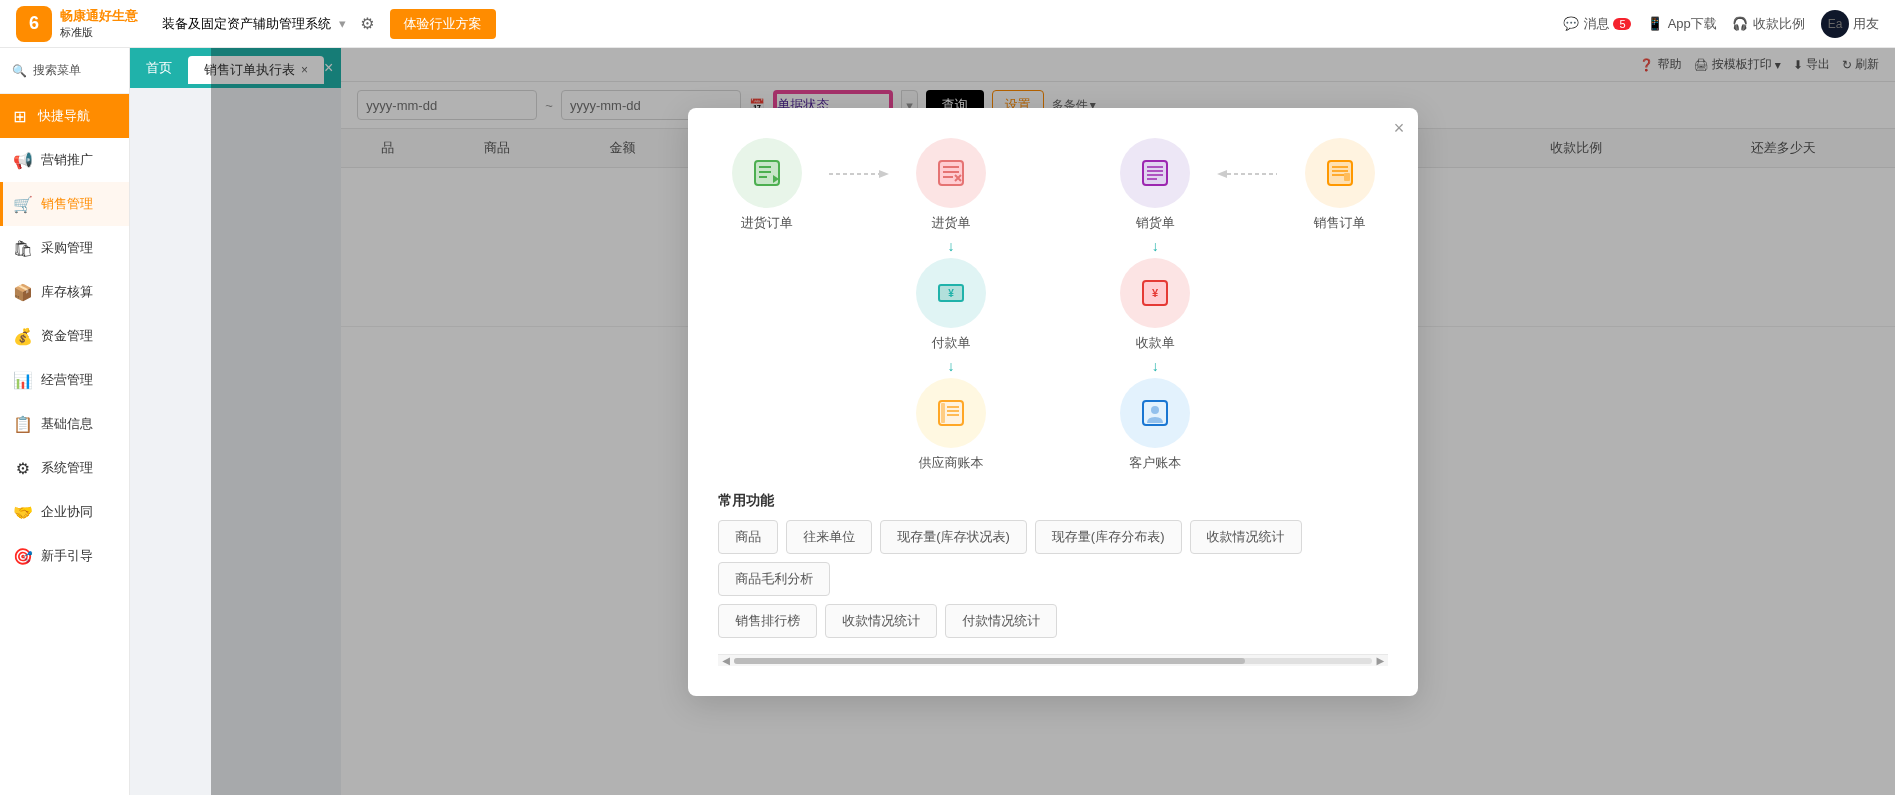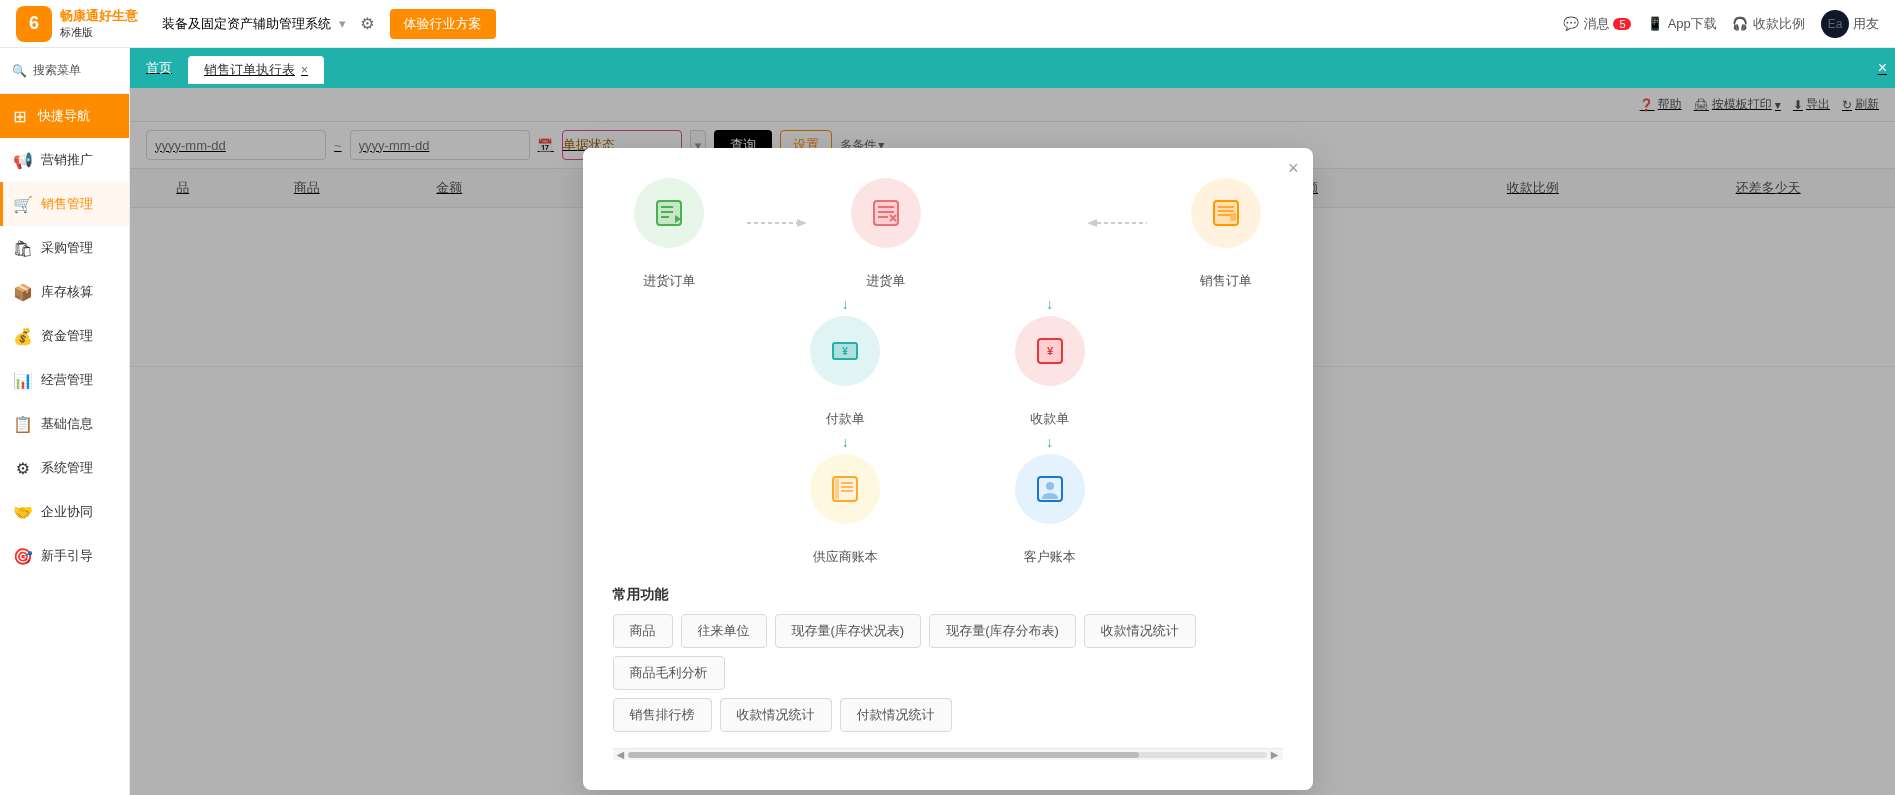--- a/index.html
+++ b/index.html
@@ -3,21 +3,21 @@
   <meta charset="utf-8">
   <style>
     * { box-sizing: border-box; margin: 0; padding: 0; }
     body { font-family: 'Microsoft YaHei', Arial, sans-serif; font-size: 13px; background: #f0f2f5; overflow: hidden; }
 
     
     .app-wrapper { display: flex; flex-direction: column; height: 795px; width: 1895px; }
     .top-bar { height: 48px; background: #fff; display: flex; align-items: center; padding: 0 16px; border-bottom: 1px solid #e8e8e8; flex-shrink: 0; }
     .main-area { display: flex; flex: 1; overflow: hidden; }
     .sidebar { width: 130px; background: #fff; border-right: 1px solid #e8e8e8; display: flex; flex-direction: column; flex-shrink: 0; }
-    .content-area { flex: 1; display: flex; flex-direction: column; overflow: hidden; text-decoration: underline; }
+    .content-area { flex: 1; display: flex; flex-direction: row; overflow: hidden; }
 
     
     .logo-area { display: flex; align-items: center; gap: 8px; width: 130px; }
     .logo-icon { width: 36px; height: 36px; background: #ff8c00; border-radius: 8px; display: flex; align-items: center; justify-content: center; color: white; font-size: 18px; font-weight: bold; }
     .logo-text { font-size: 11px; color: #333; line-height: 1.3; }
     .logo-text .main { font-size: 13px; font-weight: bold; color: #ff8c00; }
     .system-name { flex: 1; display: flex; align-items: center; gap: 8px; padding-left: 16px; }
     .system-dropdown { color: #999; cursor: pointer; }
     .gear-btn { width: 28px; height: 28px; border: none; background: none; cursor: pointer; color: #666; font-size: 16px; }
     .trial-btn { background: #ff8c00; color: white; border: none; padding: 6px 14px; border-radius: 4px; cursor: pointer; font-size: 13px; }
@@ -82,21 +82,21 @@
     .common-funcs-title { font-size: 14px; color: #333; margin-bottom: 10px; font-weight: bold; }
     .func-btns { display: flex; flex-wrap: wrap; gap: 8px; }
     .func-btn { border: 1px solid #d9d9d9; background: #fafafa; border-radius: 4px; padding: 7px 16px; font-size: 13px; color: #555; cursor: pointer; }
 
     
     .scroll-indicator { height: 12px; background: #f5f5f5; border-top: 1px solid #e8e8e8; display: flex; align-items: center; padding: 0 4px; gap: 4px; }
     .scroll-bar-track { flex: 1; height: 6px; background: #e0e0e0; border-radius: 3px; position: relative; }
     .scroll-bar-thumb { width: 80%; height: 6px; background: #bbb; border-radius: 3px; }
     .scroll-arrow { color: #999; cursor: pointer; font-size: 10px; }
     .solid-arrow-down { text-align: center; color: #20b2aa; font-size: 14px; line-height: 20px; }
-    .flow-cell { display: flex; flex-direction: column; align-items: center; gap: 24px; }
+    .flow-cell { display: flex; flex-direction: column; align-items: center; gap: 6px; }
   </style>
 </head>
 <body>
 
 <div class="app-wrapper">
 
   <div class="top-bar">
     <div class="logo-area">
       <div class="logo-icon">6</div>
       <div class="logo-text">
@@ -222,21 +222,21 @@
             <span>↻</span>
             <span>刷新</span>
           </button>
         </div>
 
         <div class="filter-row">
           <input class="filter-input" type="text" placeholder="yyyy-mm-dd" style="">
           <span style="color:#999">~</span>
           <input class="filter-input" type="text" placeholder="yyyy-mm-dd" style="">
           <span class="calendar-icon">📅</span>
-          <div style="width:120px; border:1px solid #ec4899; border-radius:4px; padding:4px 0; height:30px; display:flex; align-items:center; color:#a16207; font-size:13px;">单据状态</div>
+          <div style="width:120px; border:4px solid #ec4899; border-radius:4px; padding:4px 0; height:30px; display:flex; align-items:center; color:#4c1d95; font-size:13px;">单据状态</div>
           <div style="border:1px solid #d9d9d9; border-radius:0 4px 4px 0; padding:4px 4px; height:30px; display:flex; align-items:center; color:#999; cursor:pointer; background:#fafafa;">▾</div>
           <button class="search-btn">查询</button>
           <button class="set-btn">设置</button>
           <div class="more-filter">
             <span>多条件</span>
             <span>▾</span>
           </div>
         </div>
 
         <div class="table-area">
@@ -300,20 +300,32 @@
                       <line x1="8" y1="15" x2="24" y2="15" stroke="#e57373" stroke-width="2"></line>
                       <line x1="8" y1="20" x2="18" y2="20" stroke="#e57373" stroke-width="2"></line>
                       <path d="M20 18 L26 24 M26 18 L20 24" stroke="#e57373" stroke-width="2"></path>
                     </svg>
                 </div>
                 <div class="flow-label">进货单</div>
               </div>
 
               <div style="width:80px"></div>
 
+              <div class="flow-cell">
+                <div class="flow-circle circle-purple">
+                  <svg width="32" height="32" viewBox="0 0 32 32" fill="none">
+                      <rect x="4" y="4" width="24" height="24" rx="3" fill="#e1d5f0" stroke="#9c27b0" stroke-width="2"></rect>
+                      <line x1="8" y1="10" x2="24" y2="10" stroke="#9c27b0" stroke-width="1.5"></line>
+                      <line x1="8" y1="14" x2="24" y2="14" stroke="#9c27b0" stroke-width="1.5"></line>
+                      <line x1="8" y1="18" x2="24" y2="18" stroke="#9c27b0" stroke-width="1.5"></line>
+                      <line x1="8" y1="22" x2="18" y2="22" stroke="#9c27b0" stroke-width="1.5"></line>
+                    </svg>
+                </div>
+                <div class="flow-label">销货单</div>
+              </div>
 
               <div style="display:flex; align-items:center; padding-bottom:22px;">
                 <svg width="60" height="14" viewBox="0 0 60 14">
                     <line x1="10" y1="7" x2="60" y2="7" stroke="#ccc" stroke-width="2" stroke-dasharray="4,3"></line>
                     <polygon points="10,3 0,7 10,11" fill="#ccc"></polygon>
                   </svg>
               </div>
 
               <div class="flow-cell">
                 <div class="flow-circle circle-orange">

